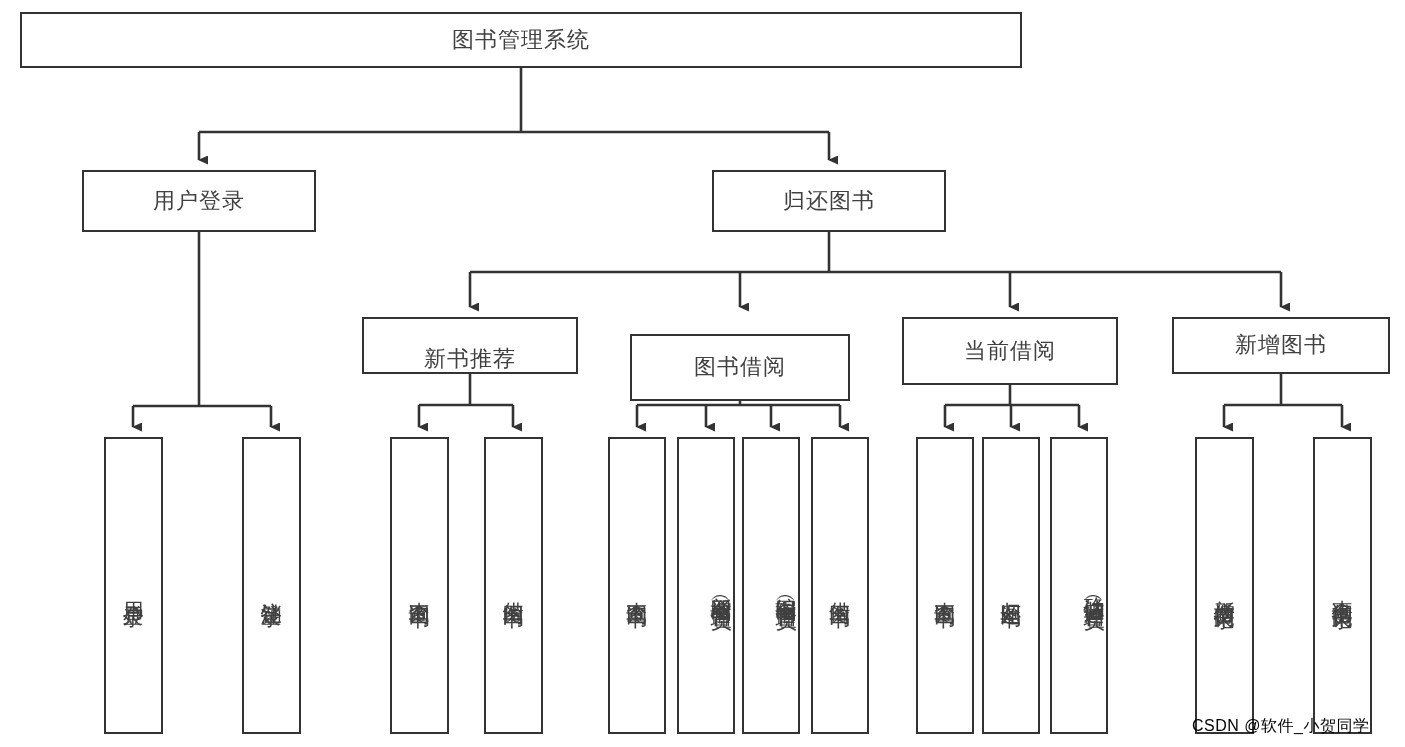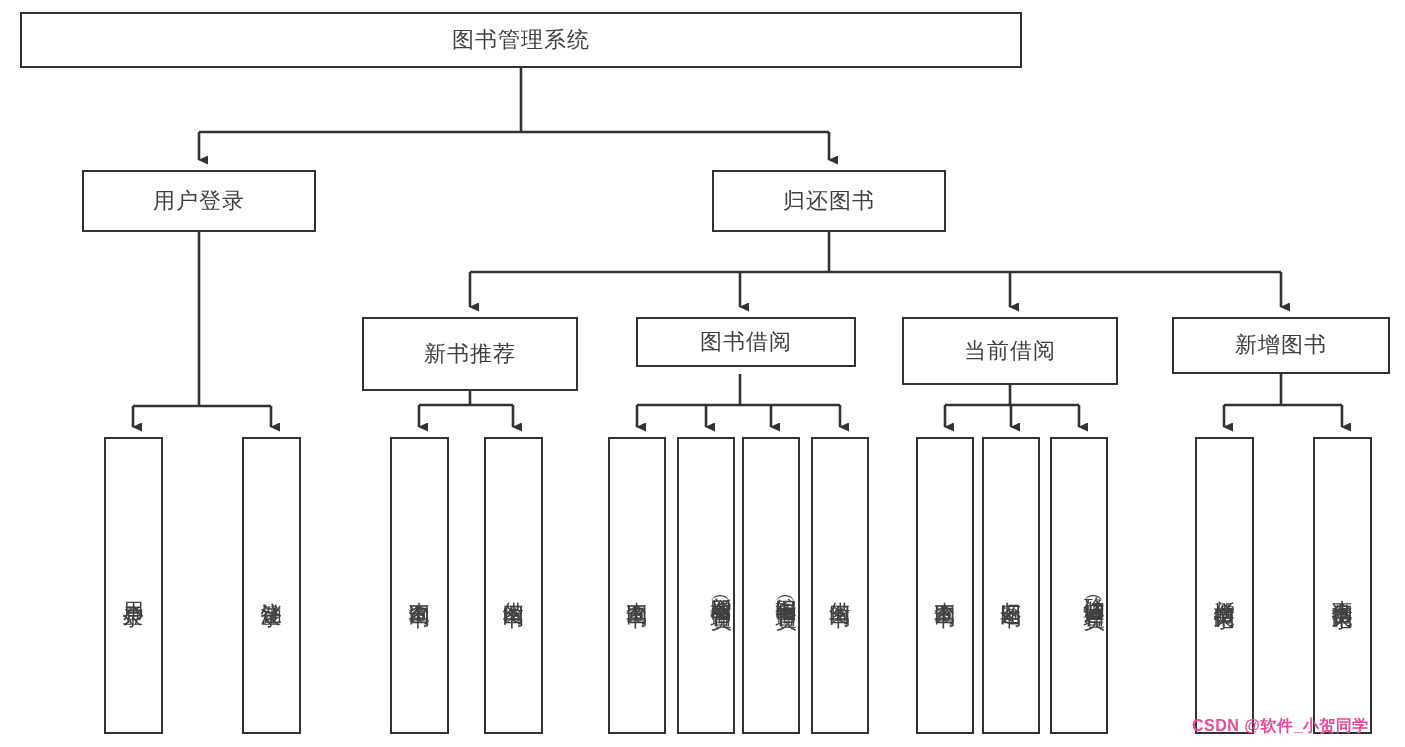--- a/index.html
+++ b/index.html
@@ -52,24 +52,23 @@
   .node.vertical.short {
     align-items: center;
   }
   .node-label {
     display: block;
     line-height: 1.12;
   }
   .watermark {
     position: absolute;
     font-size: 16px;
-    color: #ec4899;
+    color: #000000;
     white-space: nowrap;
     letter-spacing: 0.5px;
-    font-weight: bold;
   }
 </style>
 </head>
 <body>
 
 <div id="canvas">
 
   <svg class="connectors" viewBox="0 0 1405 747">
     <defs>
       <marker id="arrowhead" markerWidth="9" markerHeight="10" refX="4.5" refY="9" orient="auto" markerUnits="userSpaceOnUse">
@@ -124,24 +123,24 @@
     <span class="node-label">图书管理系统</span>
   </div>
 
   <div class="node horizontal" style="left:82px; top:170px; width:234px; height:62px;">
     <span class="node-label">用户登录</span>
   </div>
   <div class="node horizontal" style="left:712px; top:170px; width:234px; height:62px;">
     <span class="node-label">归还图书</span>
   </div>
 
-  <div class="node horizontal" style="left:362px; top:317px; width:216px; height:74px;">
+  <div class="node horizontal" style="left:362px; top:317px; width:216px; height:57px;align-items:flex-end;">
     <span class="node-label">新书推荐</span>
   </div>
-  <div class="node horizontal" style="left:630px; top:317px; width:220px; height:50px;margin-left:6px;">
+  <div class="node horizontal" style="left:630px; top:334px; width:220px; height:67px;">
     <span class="node-label">图书借阅</span>
   </div>
   <div class="node horizontal" style="left:902px; top:317px; width:216px; height:68px;">
     <span class="node-label">当前借阅</span>
   </div>
   <div class="node horizontal" style="left:1172px; top:317px; width:218px; height:57px;">
     <span class="node-label">新增图书</span>
   </div>
 
   <div class="node vertical short" style="left:104px; top:437px; width:59px; height:297px;">

